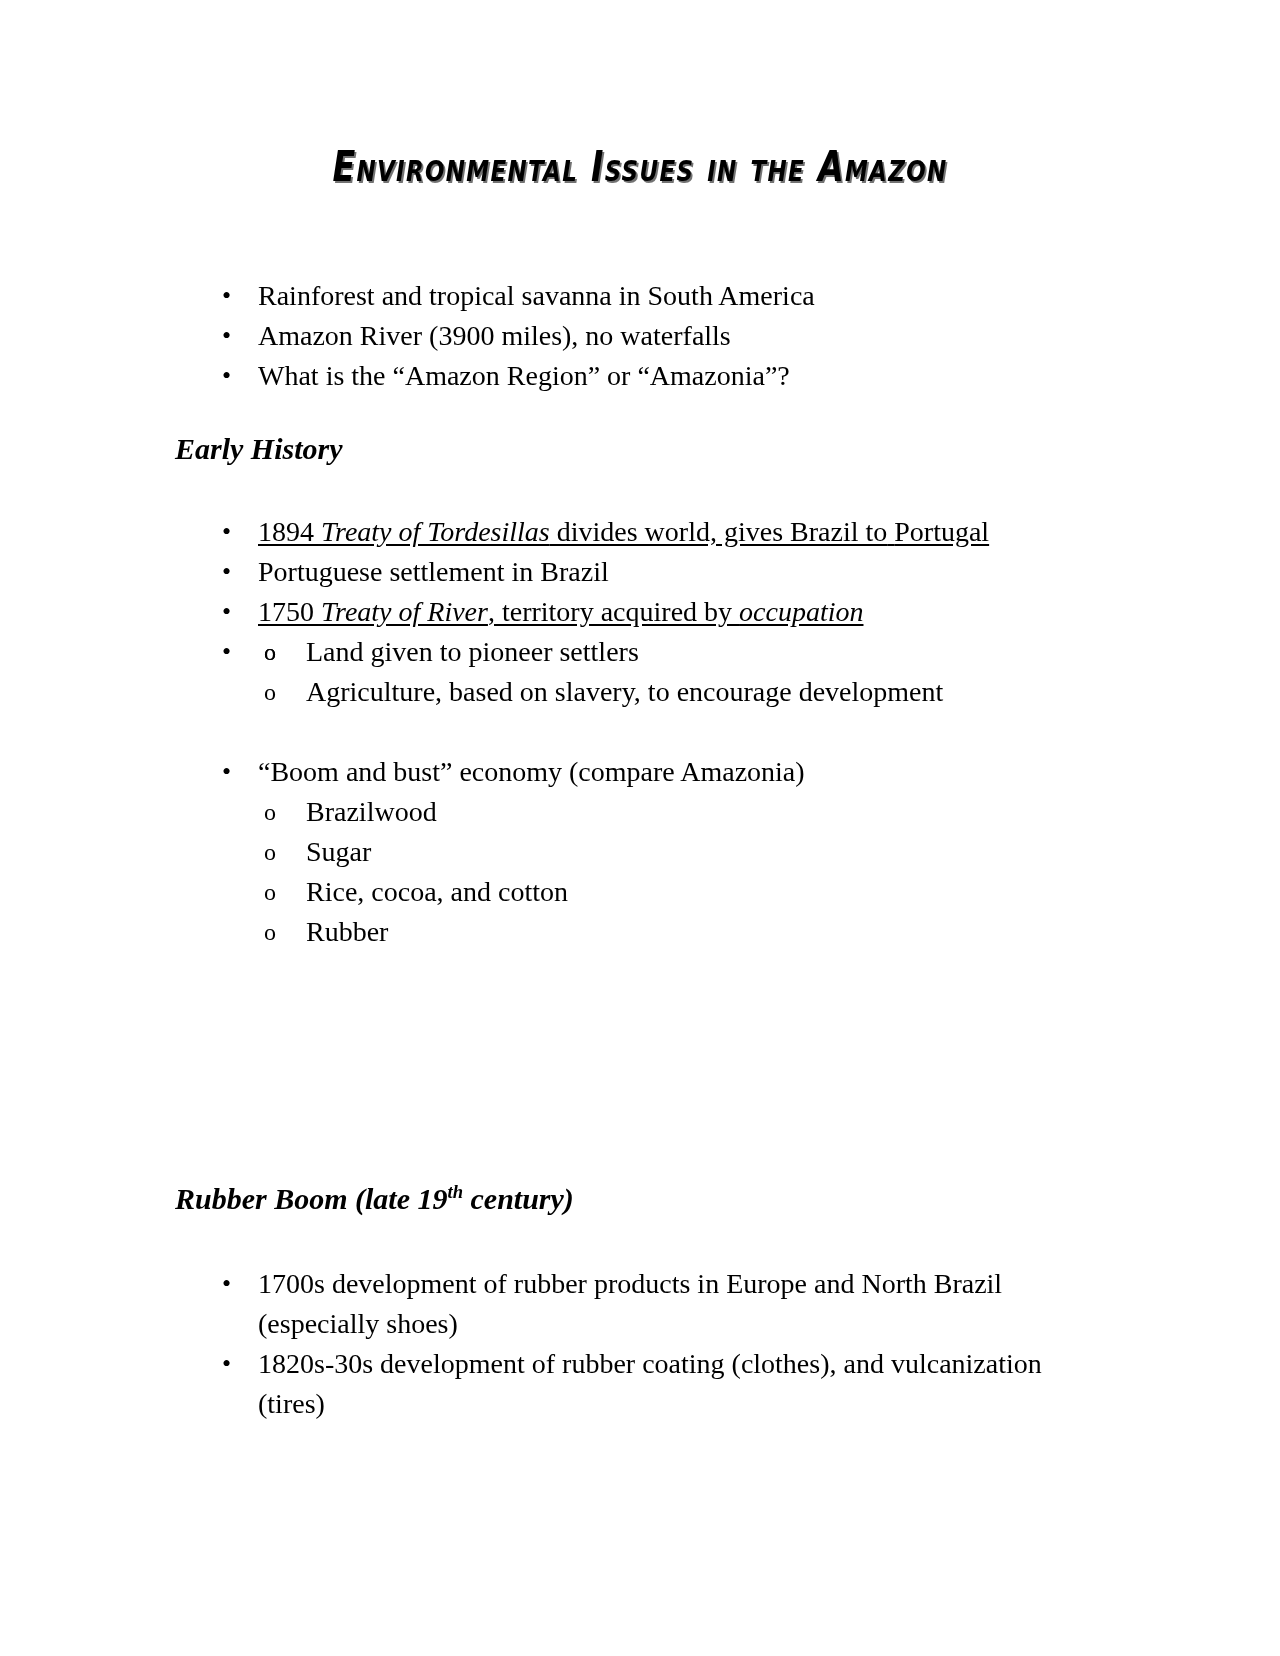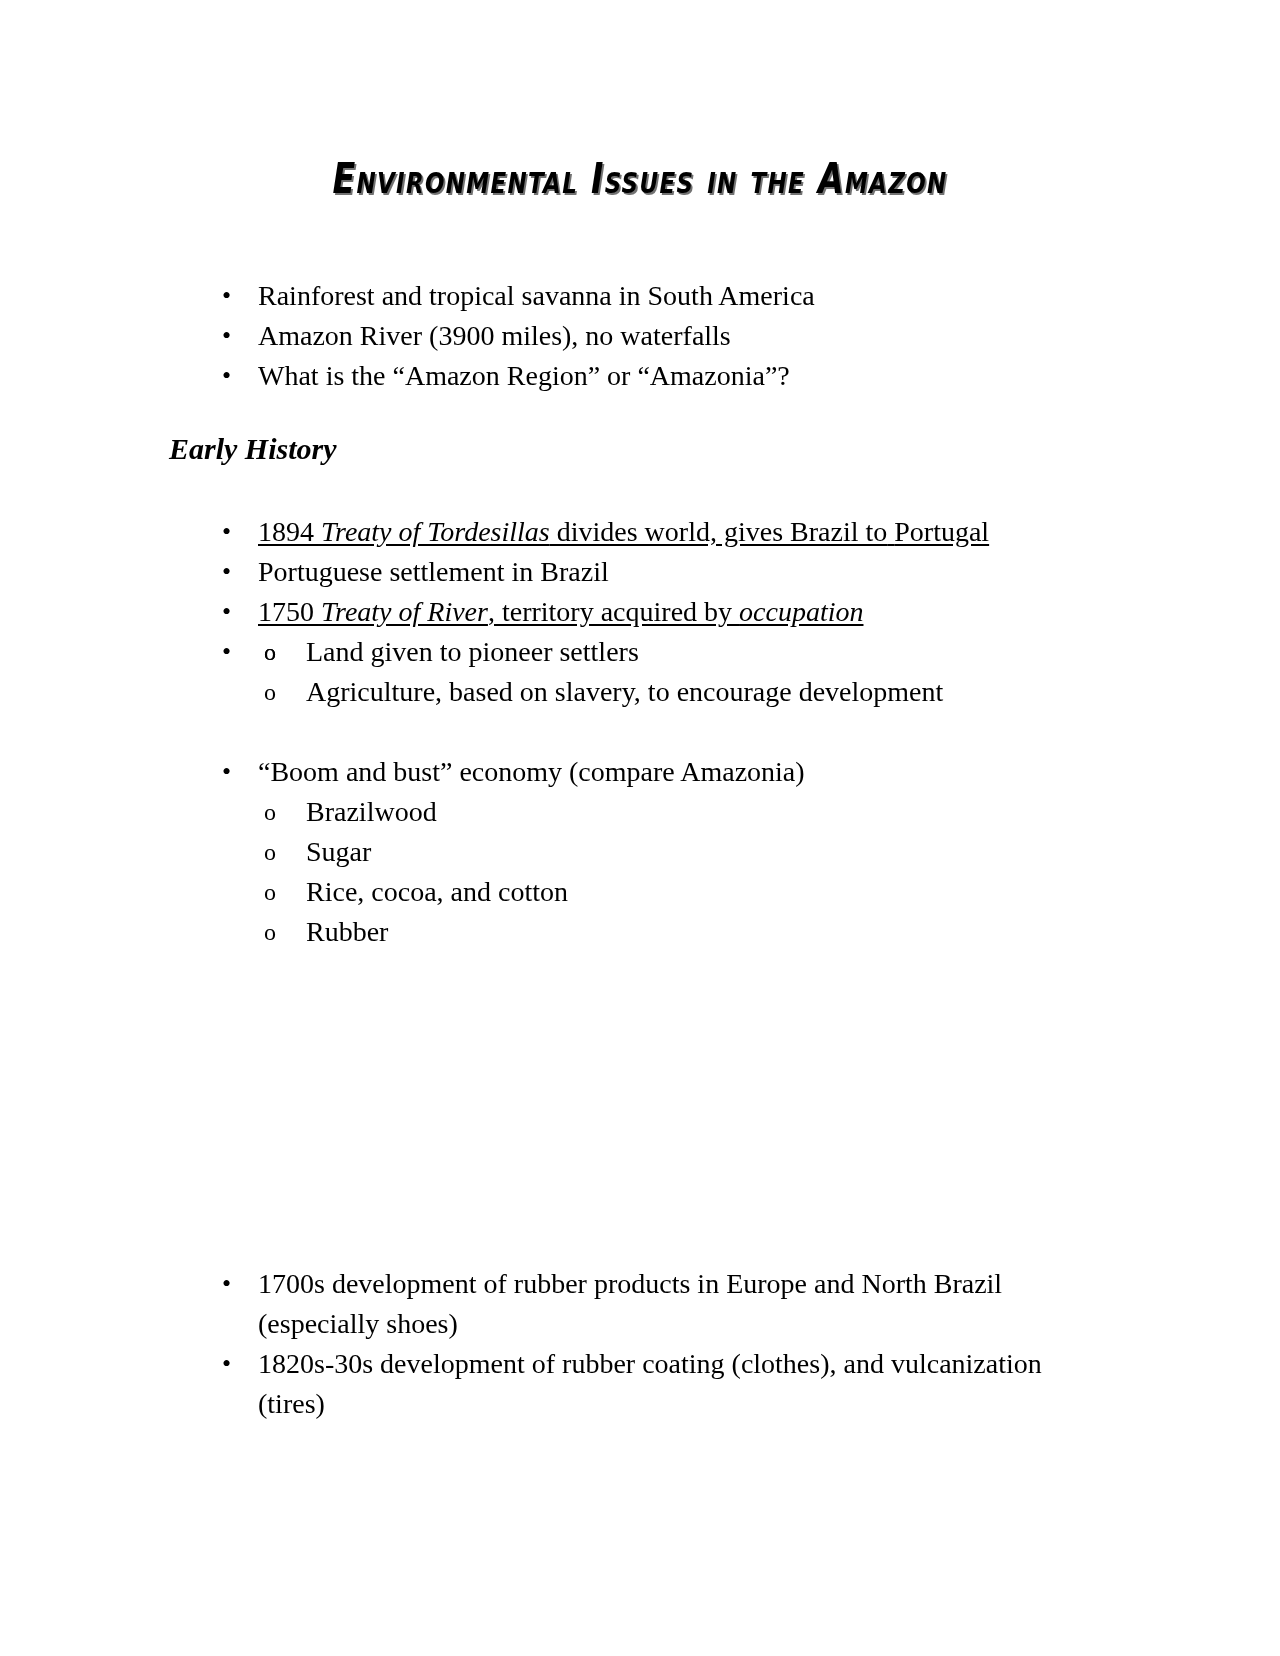--- a/index.html
+++ b/index.html
@@ -14,21 +14,21 @@
     color: #000000;
     overflow: hidden;
   }
 
   .page {
     position: relative;
     width: 1280px;
     height: 1656px;
     background: #ffffff;
     box-sizing: border-box;
-    padding: 16px;
+    padding: 4px;
   }
 
   
   .doc-title {
     text-align: center;
     font-family: "DejaVu Sans", "Liberation Sans", sans-serif;
     font-weight: 700;
     font-style: italic;
     font-size: 42px;
     font-stretch: condensed;
@@ -102,21 +102,21 @@
     text-decoration: underline;
     text-underline-offset: 3px;
   }
 
   .ital { font-style: italic; }
 
   .spacer-line { height: 40px; }
 
   
   .block-intro  { position: absolute; left: 212px; top: 276px;  width: 860px; }
-  .block-eh-h   { position: absolute; left: 169px; top: 432px;  width: 860px; }
+  .block-eh-h   { position: absolute; left: 175px; top: 432px;  width: 860px; }
   .block-eh     { position: absolute; left: 212px; top: 512px;  width: 820px; }
   .block-rb-h   { position: absolute; left: 175px; top: 1182px; width: 860px; }
   .block-rb     { position: absolute; left: 212px; top: 1264px; width: 840px; }
 </style>
 </head>
 <body>
 
 <div class="page">
 
   <h1 class="doc-title">Environmental Issues in the Amazon</h1>
@@ -198,20 +198,23 @@
           <li class="bullet2">
             <span class="marker">o</span>
             <span>Rubber</span>
           </li>
         </ul>
       </li>
 
     </ul>
   </div>
 
+  <div class="block-rb-h">
+    <h2 class="section-heading"><span>Rubber Boom (late 19</span><span class="sup">th</span><span> century)</span></h2>
+  </div>
 
   <div class="block-rb">
     <ul class="level1">
       <li class="bullet1">
         <span class="marker">•</span>
         <span>1700s development of rubber products in Europe and North Brazil (especially shoes)</span>
       </li>
       <li class="bullet1">
         <span class="marker">•</span>
         <span>1820s-30s development of rubber coating (clothes), and vulcanization (tires)</span>

